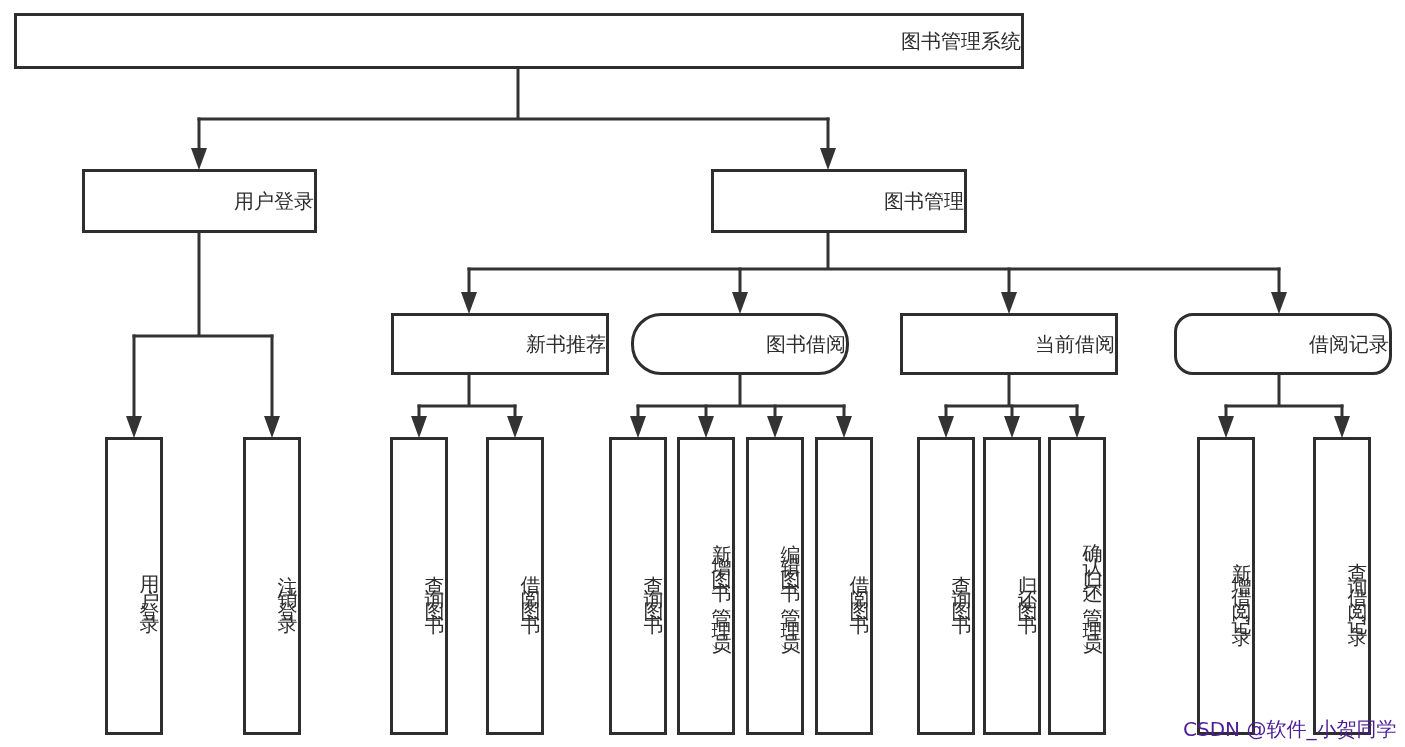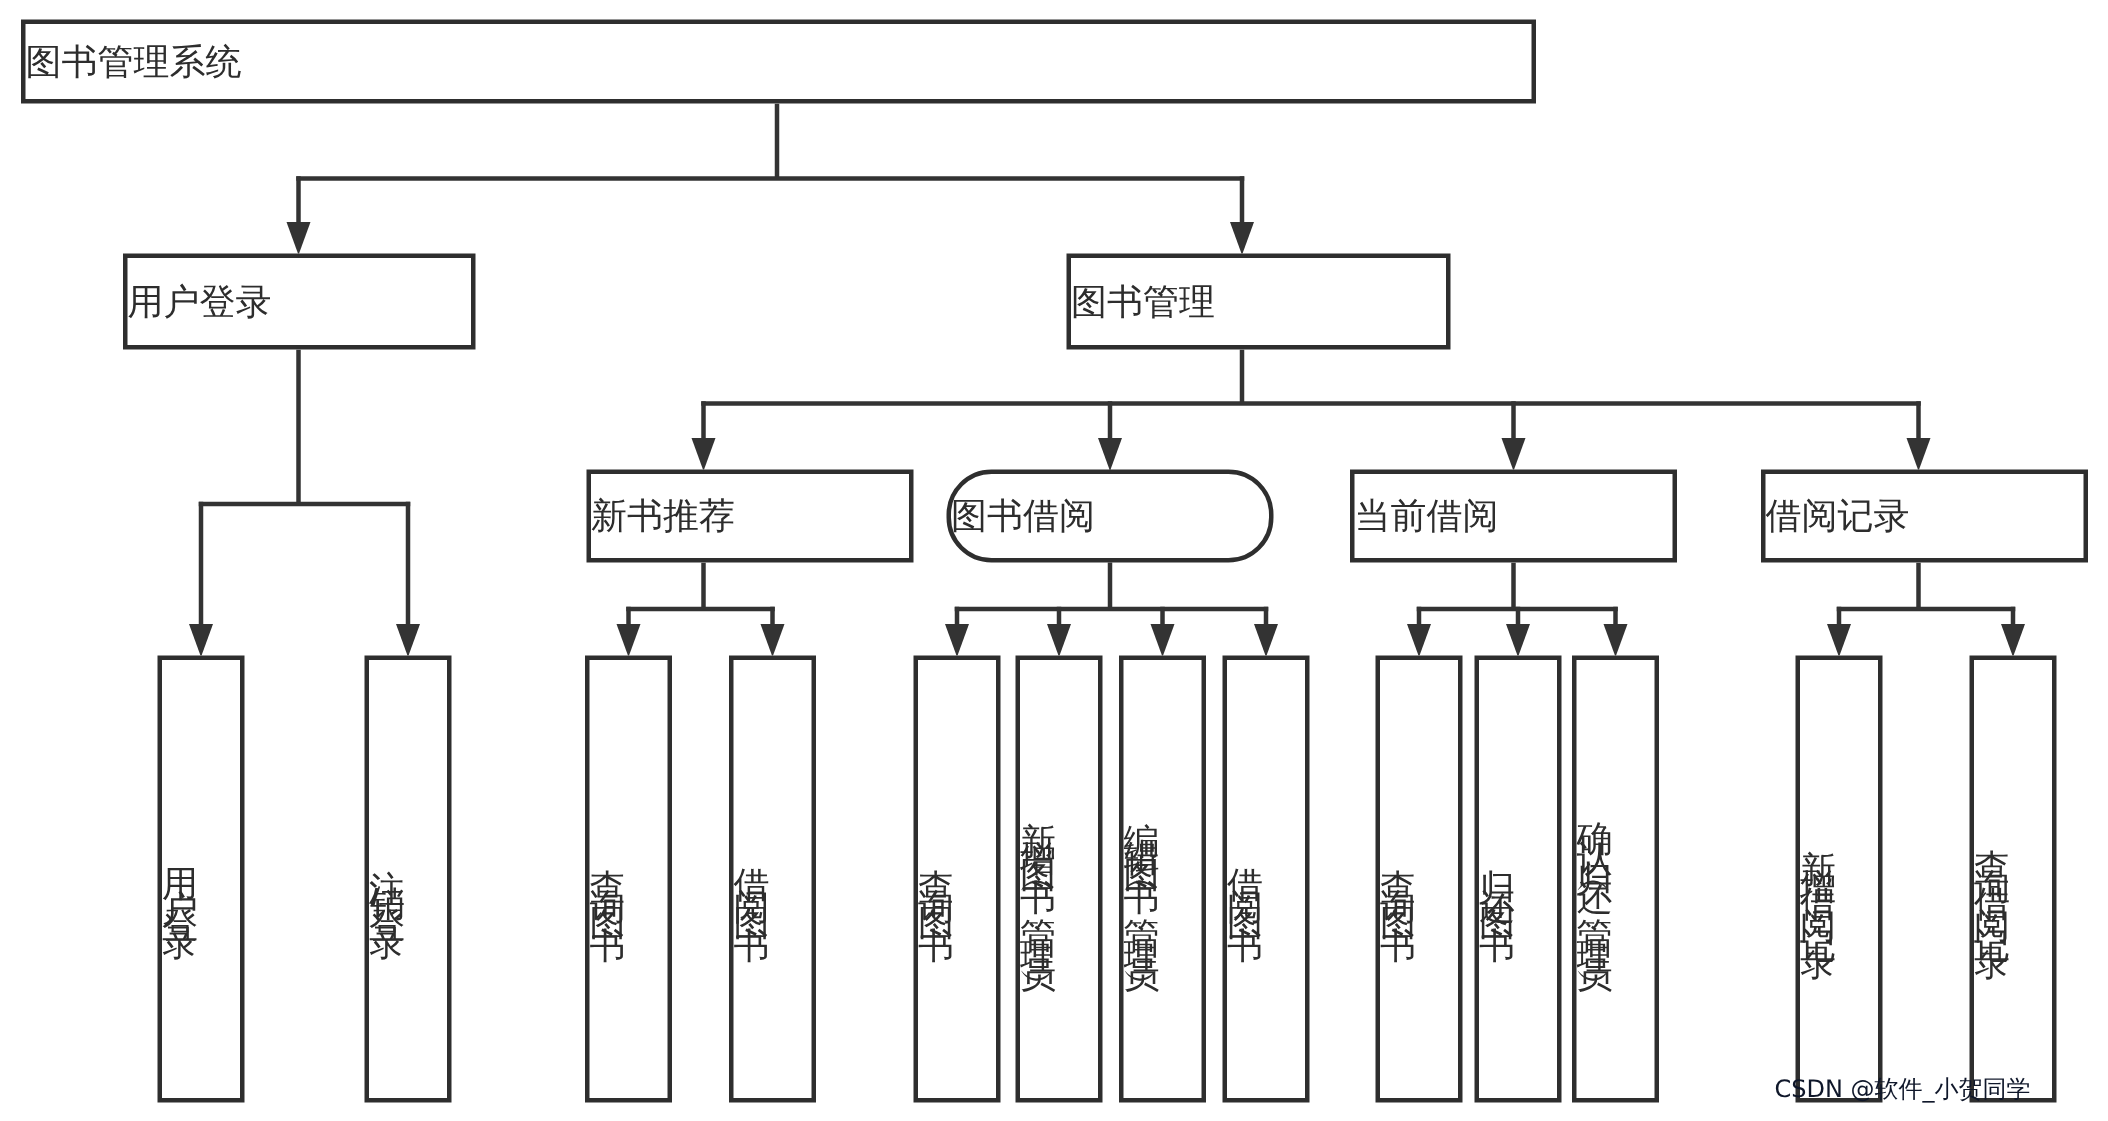--- a/index.html
+++ b/index.html
@@ -18,23 +18,23 @@
     z-index: 1;
     pointer-events: none;
   }
   .box {
     position: absolute;
     box-sizing: border-box;
     border: 3px solid #2e2e2e;
     background: #ffffff;
     display: flex;
     align-items: center;
-    justify-content: flex-start;
+    justify-content: flex-end;
     color: #2d2d2d;
-    font-size: 24px;
+    font-size: 20px;
     z-index: 2;
     overflow: hidden;
   }
   .hlabel { white-space: nowrap; }
   .vbox .vlabel {
     writing-mode: vertical-rl;
     text-orientation: mixed;
     letter-spacing: 13px;
     line-height: 1;
     white-space: nowrap;
@@ -42,42 +42,42 @@
   
   .n-root   { left: 14px;  top: 13px;  width: 1010px; height: 56px; }
   
   .n-login  { left: 82px;  top: 169px; width: 235px;  height: 64px; }
   .n-mgmt   { left: 711px; top: 169px; width: 256px;  height: 64px; }
   
   .l3 { top: 313px; width: 218px; height: 62px; }
   .n-newbook { left: 360px; margin-left: 31px; }
   .n-borrow  { left: 631px; border-radius: 30px; }
   .n-current { left: 900px; }
-  .n-records { left: 1174px; }
+  .n-records { left: 1174px; border-radius: 19px; }
   
   .vbox { top: 437px; width: 58px; height: 298px; }
   .leaf-a1 { left: 105px; }
   .leaf-a2 { left: 243px; }
   .leaf-b1 { left: 390px; }
   .leaf-b2 { left: 486px; }
   .leaf-c1 { left: 609px; }
   .leaf-c2 { left: 677px; }
   .leaf-c3 { left: 746px; }
   .leaf-c4 { left: 815px; }
   .leaf-d1 { left: 917px; }
   .leaf-d2 { left: 983px; }
   .leaf-d3 { left: 1048px; }
   .leaf-e1 { left: 1197px; }
   .leaf-e2 { left: 1313px; }
   #watermark {
     position: absolute;
     left: 1183px;
     top: 716px;
-    font-size: 16px;
-    color: #0f172a;
+    font-size: 20px;
+    color: #4c1d95;
     z-index: 3;
     white-space: nowrap;
   }
 </style>
 </head>
 <body>
 
 <div id="stage">
 
   <svg id="connectors" viewBox="0 0 1405 747" xmlns="http://www.w3.org/2000/svg">

